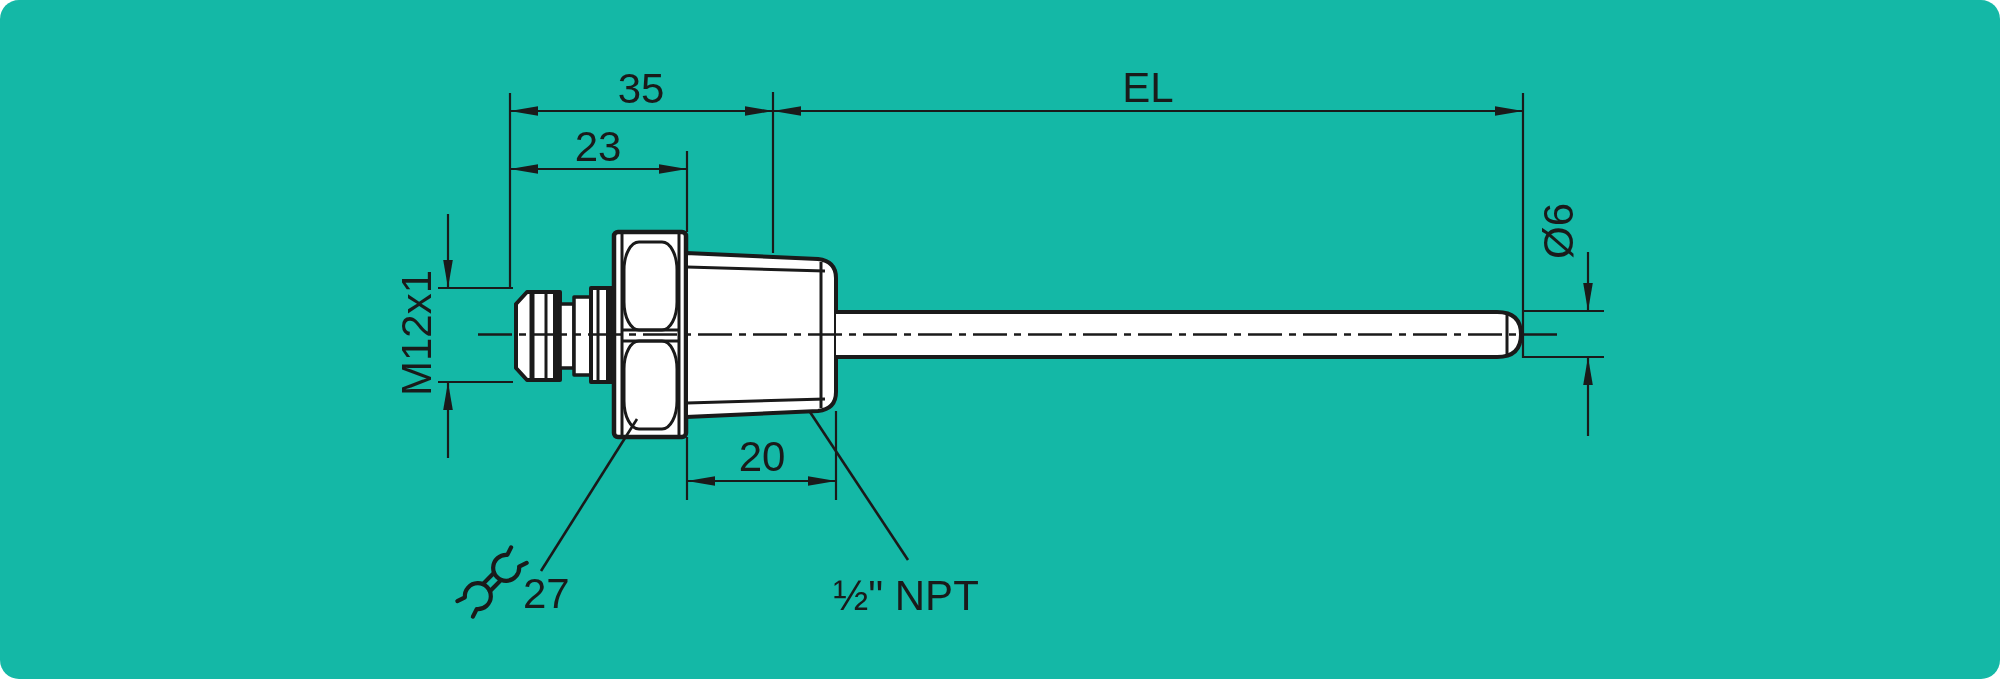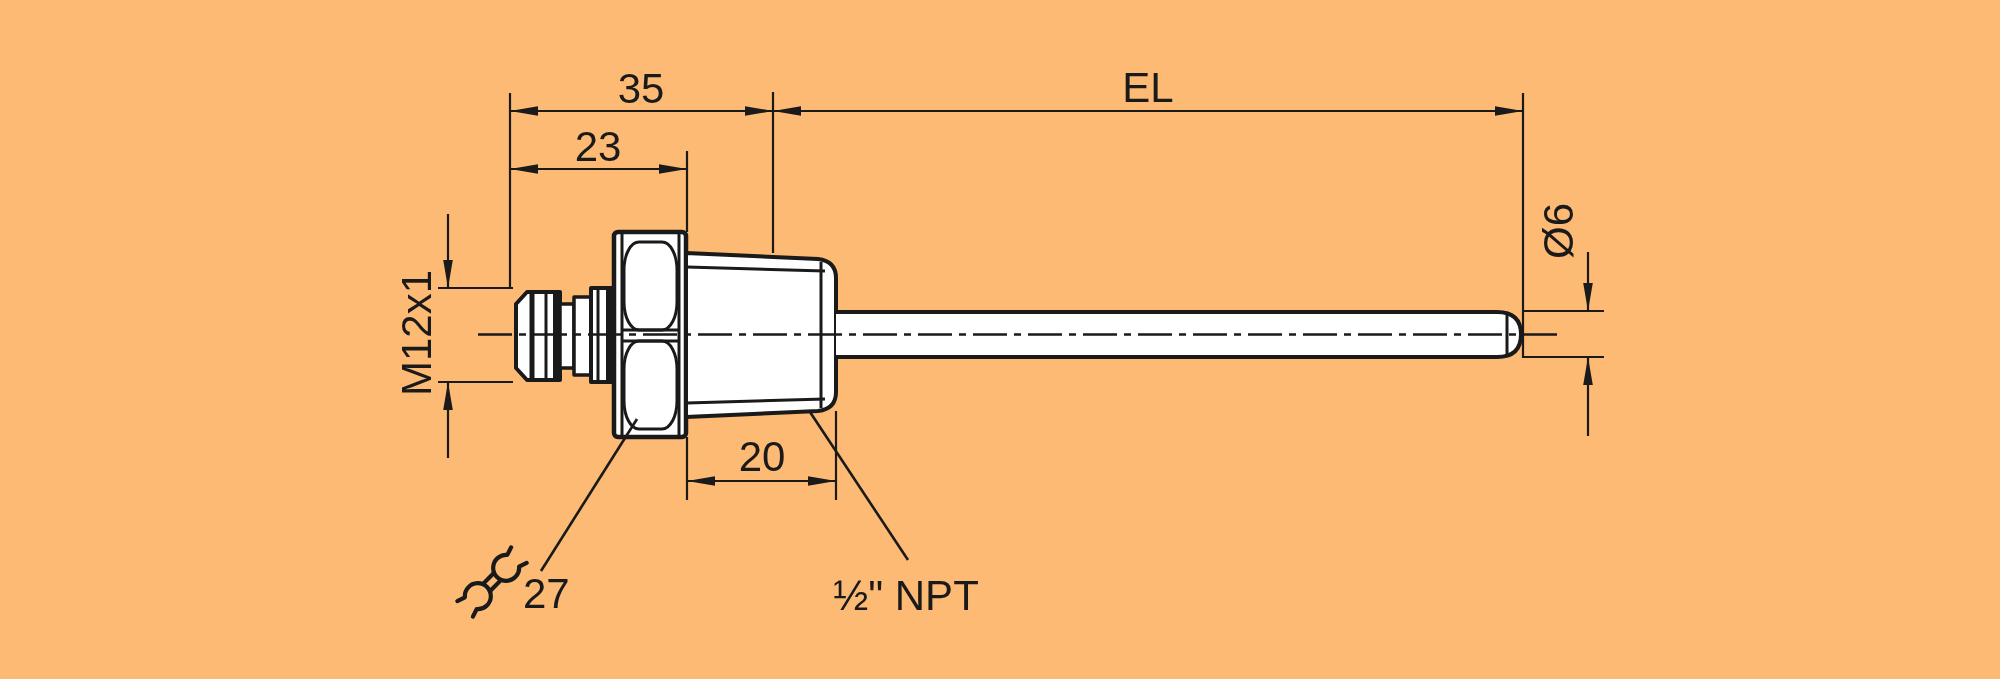--- a/index.html
+++ b/index.html
@@ -1,22 +1,23 @@
 <!DOCTYPE html>
 <html><head>
 <meta charset="utf-8">
 <style>
   html, body { margin: 0; padding: 0; background: #ffffff; }
   .canvas {
     position: relative;
     width: 2000px;
     height: 679px;
-    background: #fdba74;
+    background: #14b8a6;
     overflow: hidden;
     font-family: "Liberation Sans", sans-serif;
+    border-radius: 19px;
   }
   svg text {
     font-family: "Liberation Sans", sans-serif;
     font-size: 42px;
     fill: #1a1a1a;
     stroke: none;
   }
 </style>
 </head>
 <body>

